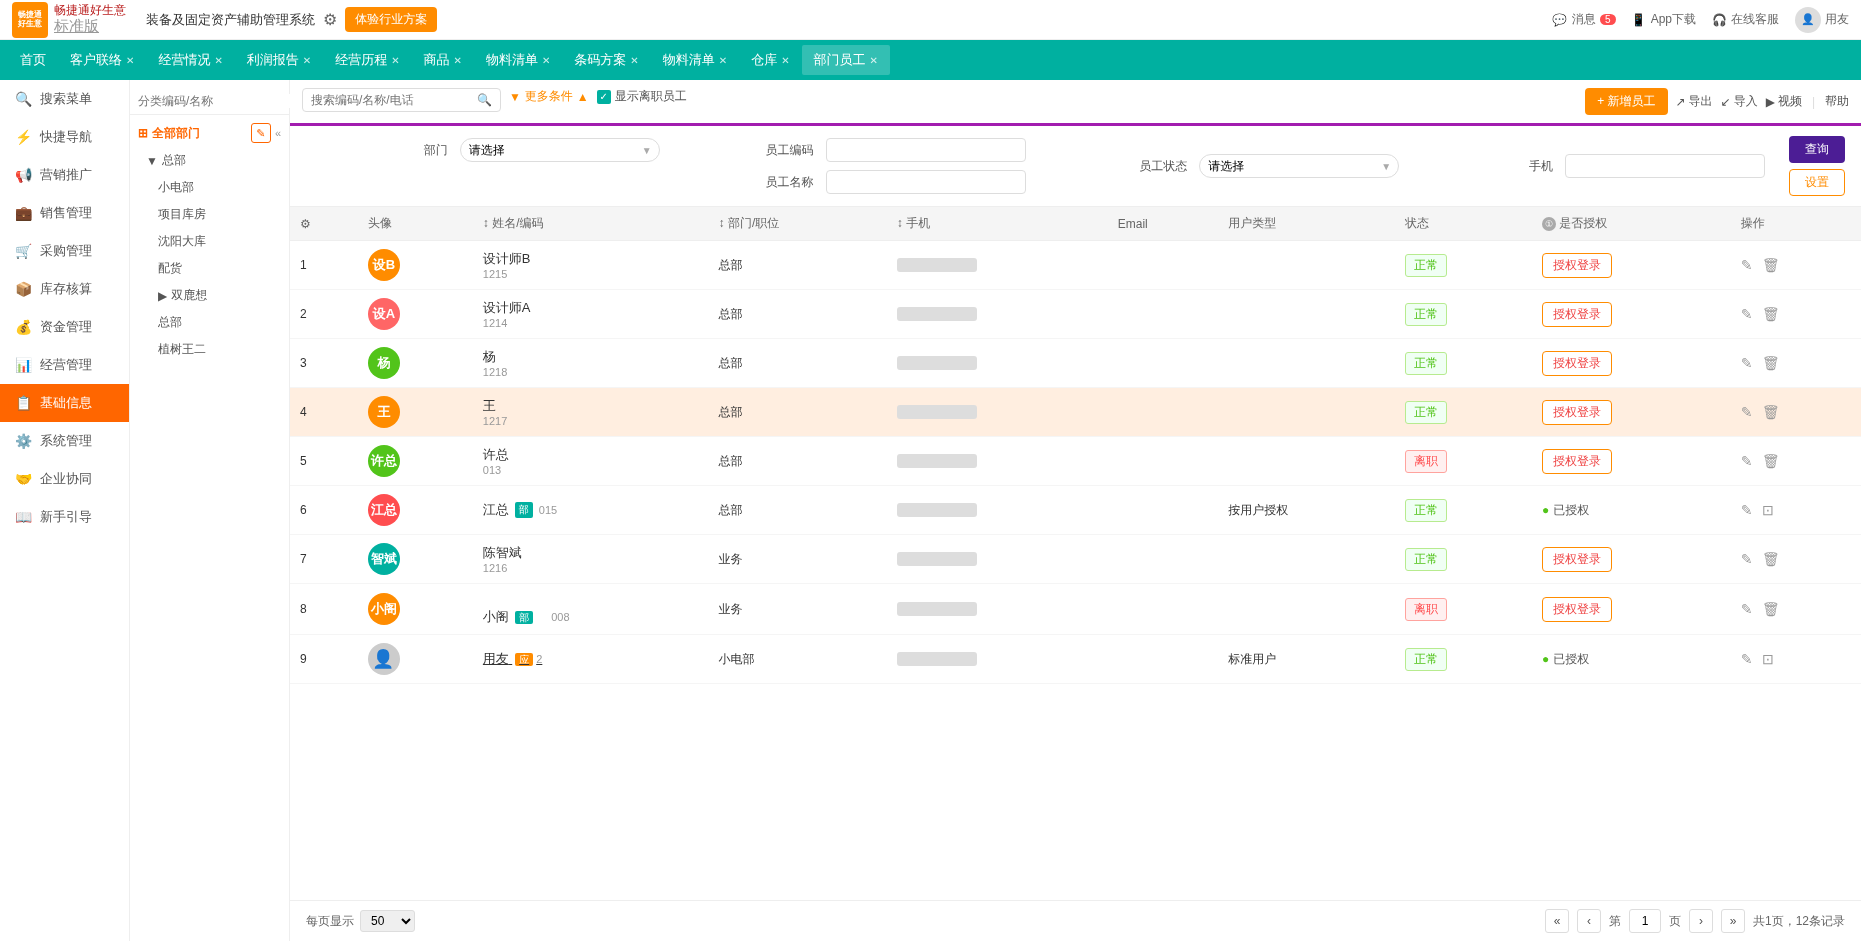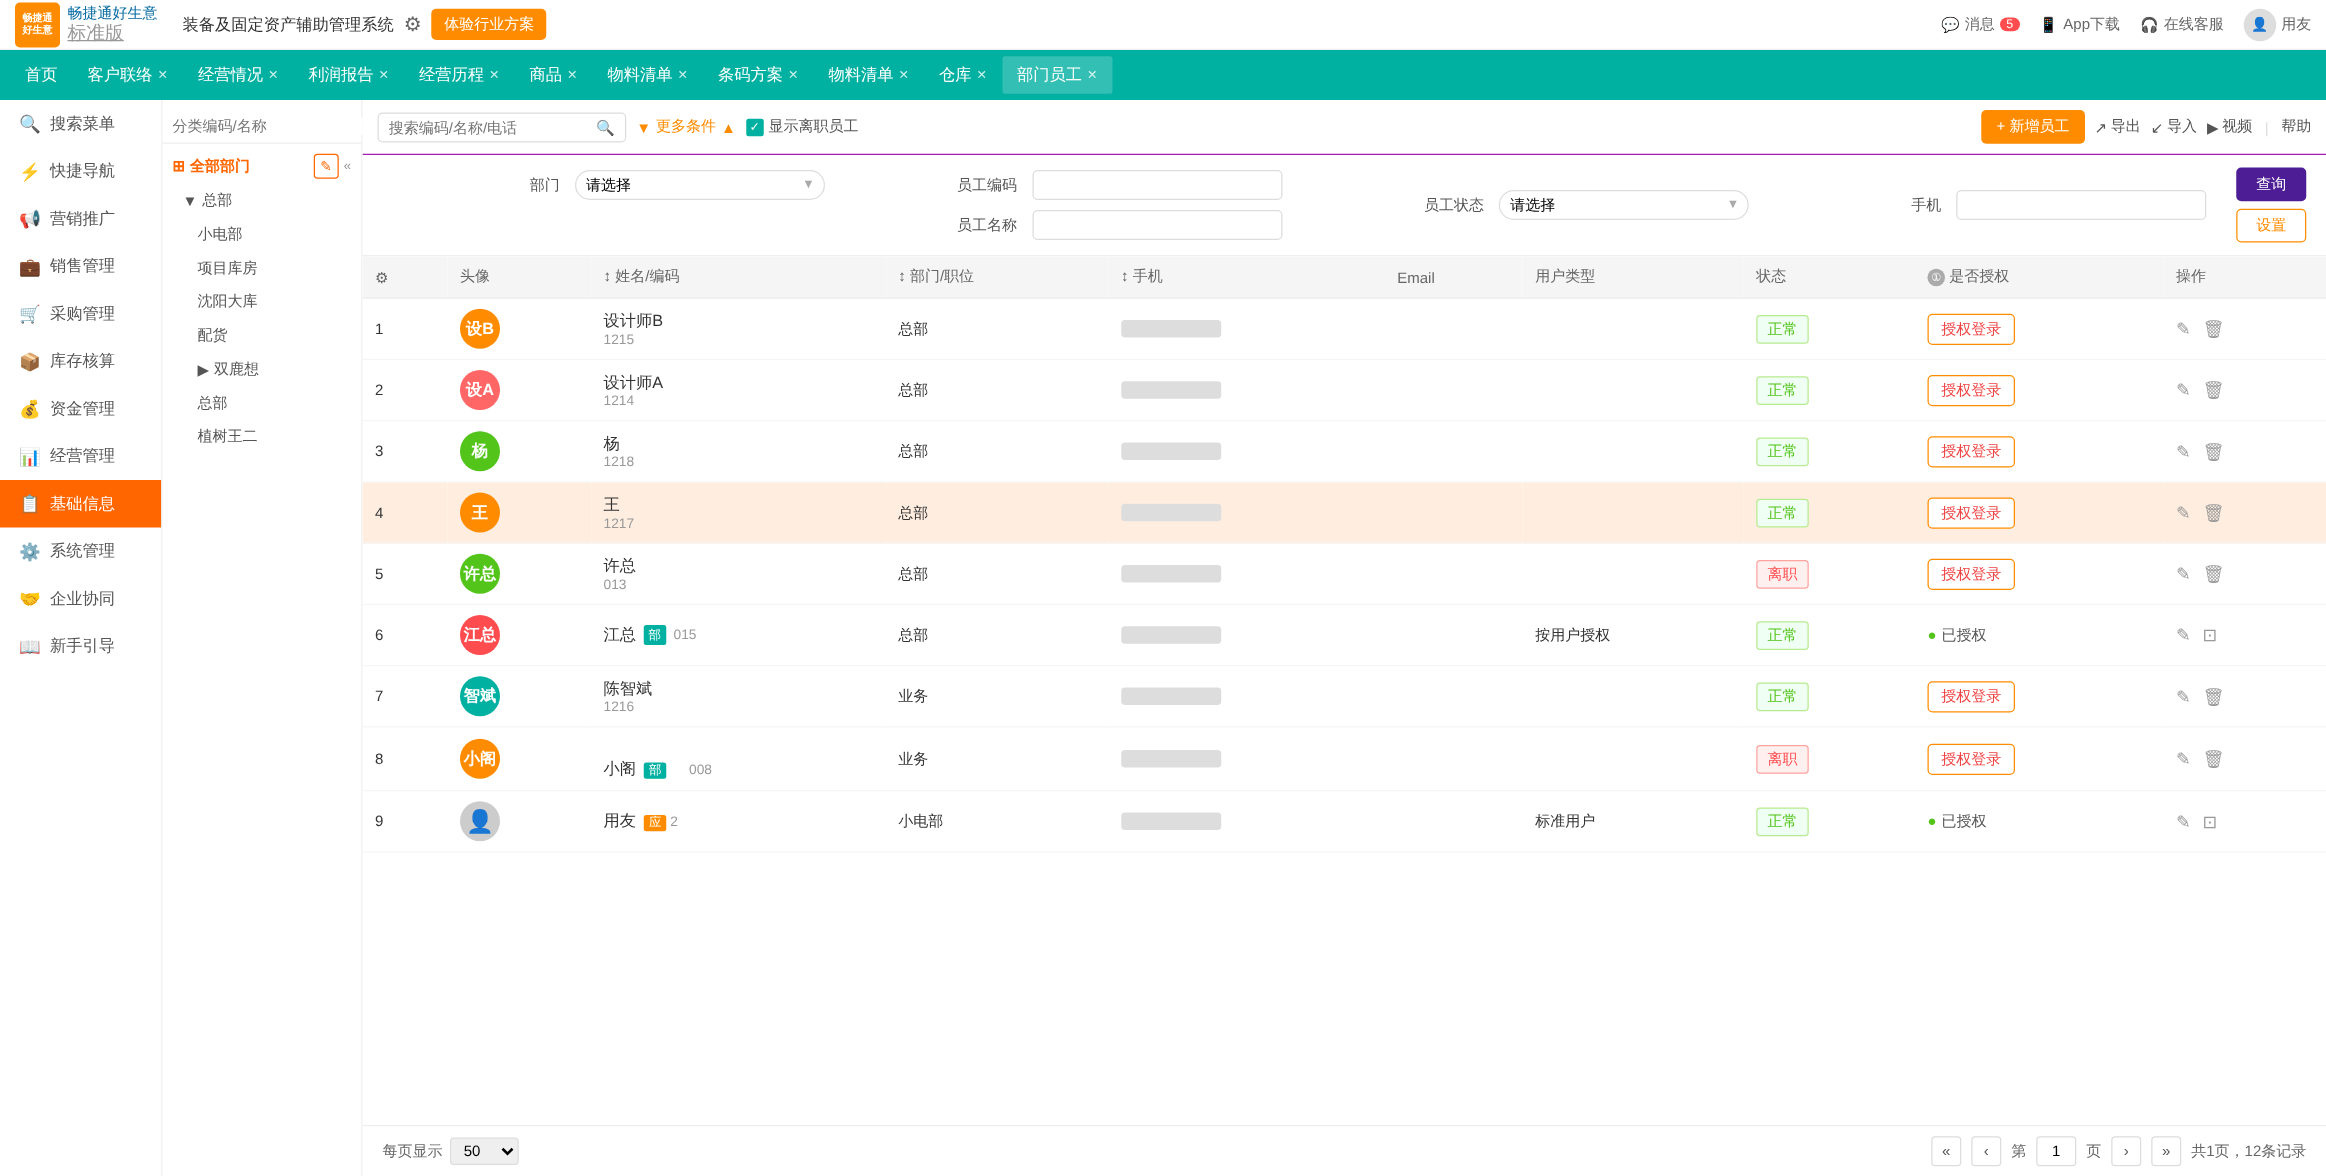--- a/index.html
+++ b/index.html
@@ -7,21 +7,21 @@
 
     
     .top-bar {
       display: flex; align-items: center; justify-content: space-between;
       background: #fff; height: 40px; padding: 0 12px;
       border-bottom: 1px solid #eee; position: relative;
     }
     .top-bar-left { display: flex; align-items: center; gap: 8px; }
     .logo-area { display: flex; align-items: center; gap: 6px; }
     .logo-icon { width: 36px; height: 36px; background: #ff8c00; border-radius: 4px; display: flex; align-items: center; justify-content: center; color: #fff; font-size: 10px; font-weight: bold; }
-    .logo-text { font-size: 12px; color: #0369a1; line-height: 1.2; }
+    .logo-text { font-size: 12px; color: #b91c1c; line-height: 1.2; }
     .logo-sub { font-size: 15px; color: #999; text-decoration: underline; }
     .system-title { font-size: 13px; color: #333; margin-left: 12px; }
     .top-bar-right { display: flex; align-items: center; gap: 16px; font-size: 12px; color: #666; }
     .top-btn { display: flex; align-items: center; gap: 4px; cursor: pointer; }
     .badge { background: #ff4d4f; color: #fff; border-radius: 10px; padding: 0 4px; font-size: 10px; min-width: 16px; text-align: center; }
     .trial-btn { background: #ff8c00; color: #fff; border: none; border-radius: 4px; padding: 4px 10px; cursor: pointer; font-size: 12px; }
     .user-avatar { width: 26px; height: 26px; border-radius: 50%; background: #ddd; display: flex; align-items: center; justify-content: center; font-size: 11px; color: #666; }
 
     
     .nav-tabs {
@@ -55,21 +55,21 @@
     .dept-edit-icon { width: 20px; height: 20px; border: 1px solid #ff6600; border-radius: 3px; display: flex; align-items: center; justify-content: center; color: #ff6600; font-size: 11px; cursor: pointer; }
     .dept-collapse { cursor: pointer; color: #999; font-size: 11px; }
     .dept-tree { padding: 0 0 0 8px; }
     .dept-node { padding: 5px 8px; font-size: 12px; color: #555; cursor: pointer; display: flex; align-items: center; gap: 4px; }
     .dept-sub { padding-left: 12px; }
 
     
     .right-main { flex: 1; display: flex; flex-direction: column; overflow: hidden; background: #f8f8f8; }
 
     
-    .toolbar { background: #fff; padding: 8px 12px; display: flex; align-items: center; gap: 8px; border-bottom: 1px solid #a21caf; }
+    .toolbar { background: #fff; padding: 8px 12px; display: flex; align-items: flex-start; gap: 8px; border-bottom: 3px solid #a21caf; }
     .search-box { display: flex; align-items: center; border: 1px solid #ddd; border-radius: 4px; padding: 4px 8px; gap: 6px; background: #fff; }
     .search-box input { border: none; outline: none; font-size: 12px; width: 160px; color: #555; }
     .more-filter { display: flex; align-items: center; gap: 4px; color: #ff8c00; font-size: 12px; cursor: pointer; border: none; background: none; }
     .show-resigned { display: flex; align-items: center; gap: 4px; font-size: 12px; color: #555; cursor: pointer; }
     .checkbox-icon { width: 14px; height: 14px; border-radius: 2px; background: #00b0a0; display: flex; align-items: center; justify-content: center; color: #fff; font-size: 10px; }
     .toolbar-right { margin-left: auto; display: flex; align-items: center; gap: 8px; }
     .add-btn { background: #ff8c00; color: #fff; border: none; border-radius: 4px; padding: 5px 12px; cursor: pointer; font-size: 12px; display: flex; align-items: center; gap: 4px; white-space: nowrap; }
     .action-btn { display: flex; align-items: center; gap: 3px; color: #555; font-size: 12px; cursor: pointer; background: none; border: none; }
     .filter-label { color: #555; font-size: 12px; white-space: nowrap; min-width: 56px; text-align: right; }
     .filter-input { flex: 1; border: 1px solid #ddd; border-radius: 4px; padding: 4px 8px; font-size: 12px; outline: none; }
@@ -573,21 +573,21 @@
             </tr>
 
             <tr>
               <td>9</td>
               <td>
                 <div class="avatar-circle" style="background:#ccc;">
                   <span style="font-size:18px;color:#999;">👤</span>
                 </div>
               </td>
               <td>
-                <div class="name-code" style="flex-direction:row;align-items:center;gap:3px;">
+                <div class="name-code" style="flex-direction:row;align-items:center;gap:3px;text-decoration:underline;">
                   <div><span class="name">用友</span>
                   <span class="dept-badge-orange">应</span></div>
                   <div><span class="code">2</span></div>
                 </div>
               </td>
               <td>小电部</td>
               <td><span style="display:inline-block;width:80px;height:14px;background:#ddd;border-radius:3px;">&nbsp;</span></td>
               <td></td>
               <td>标准用户</td>
               <td><span class="status-badge status-normal">正常</span></td>

